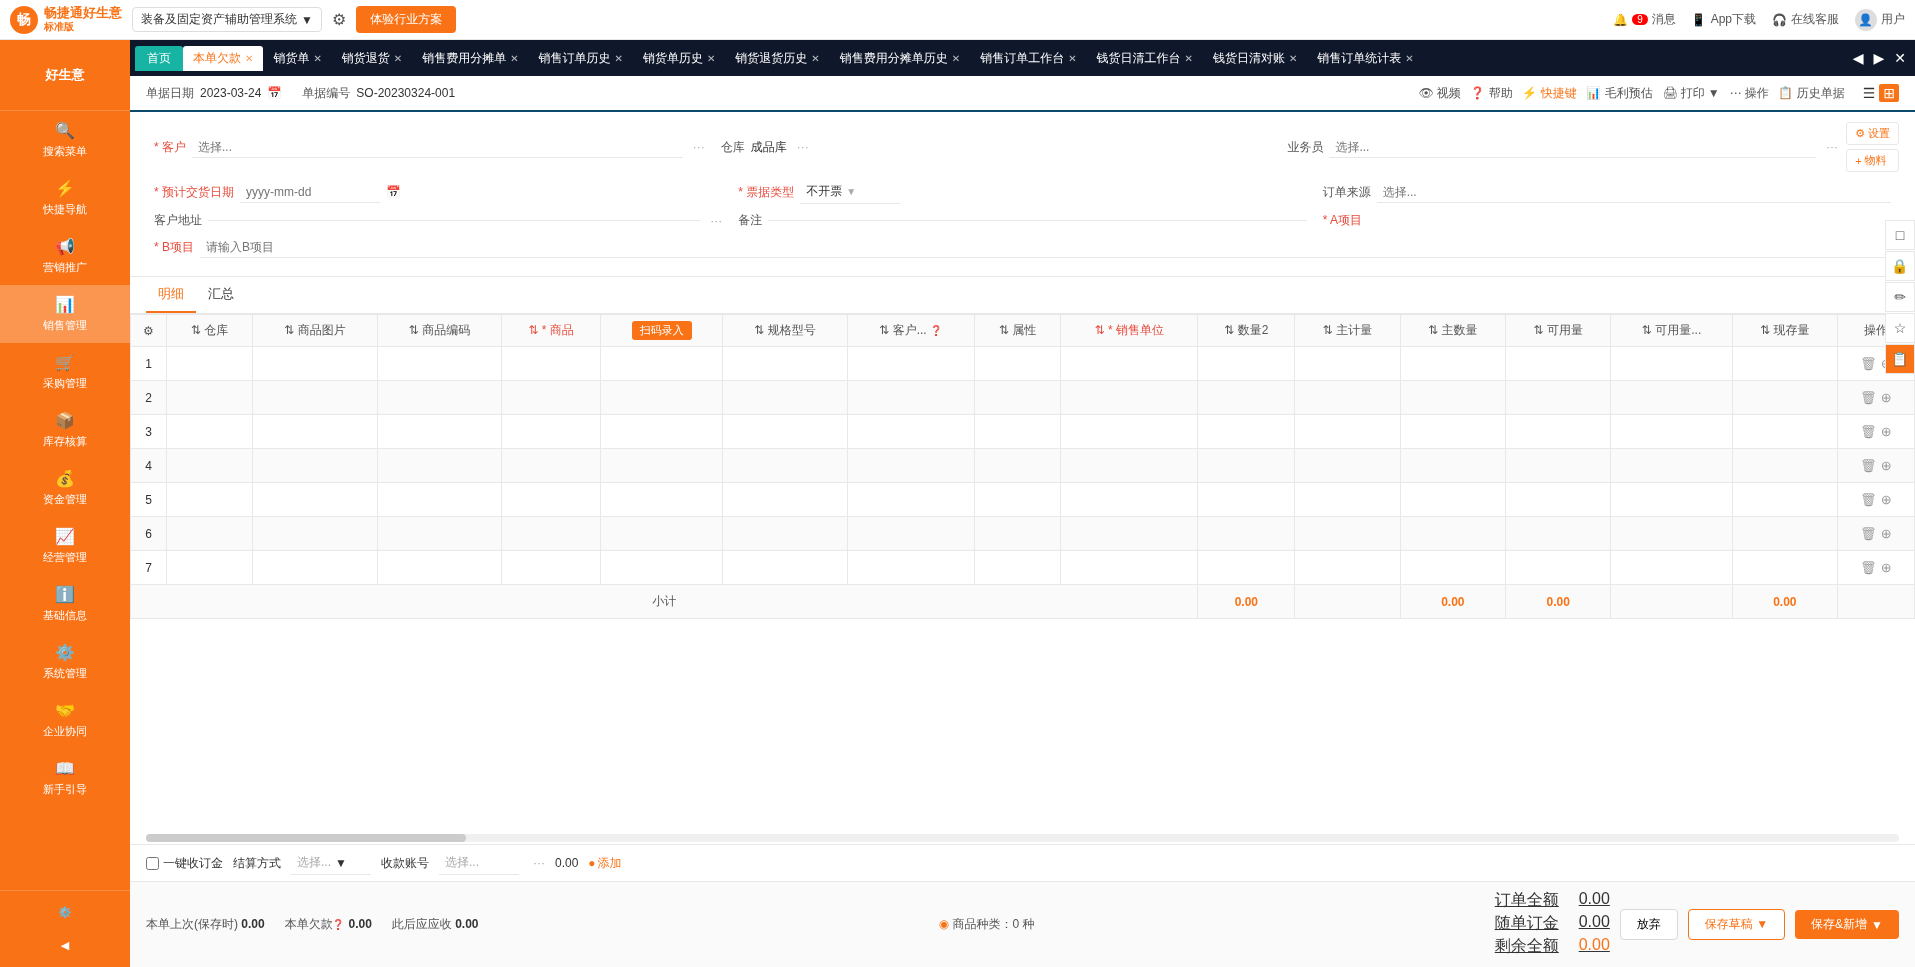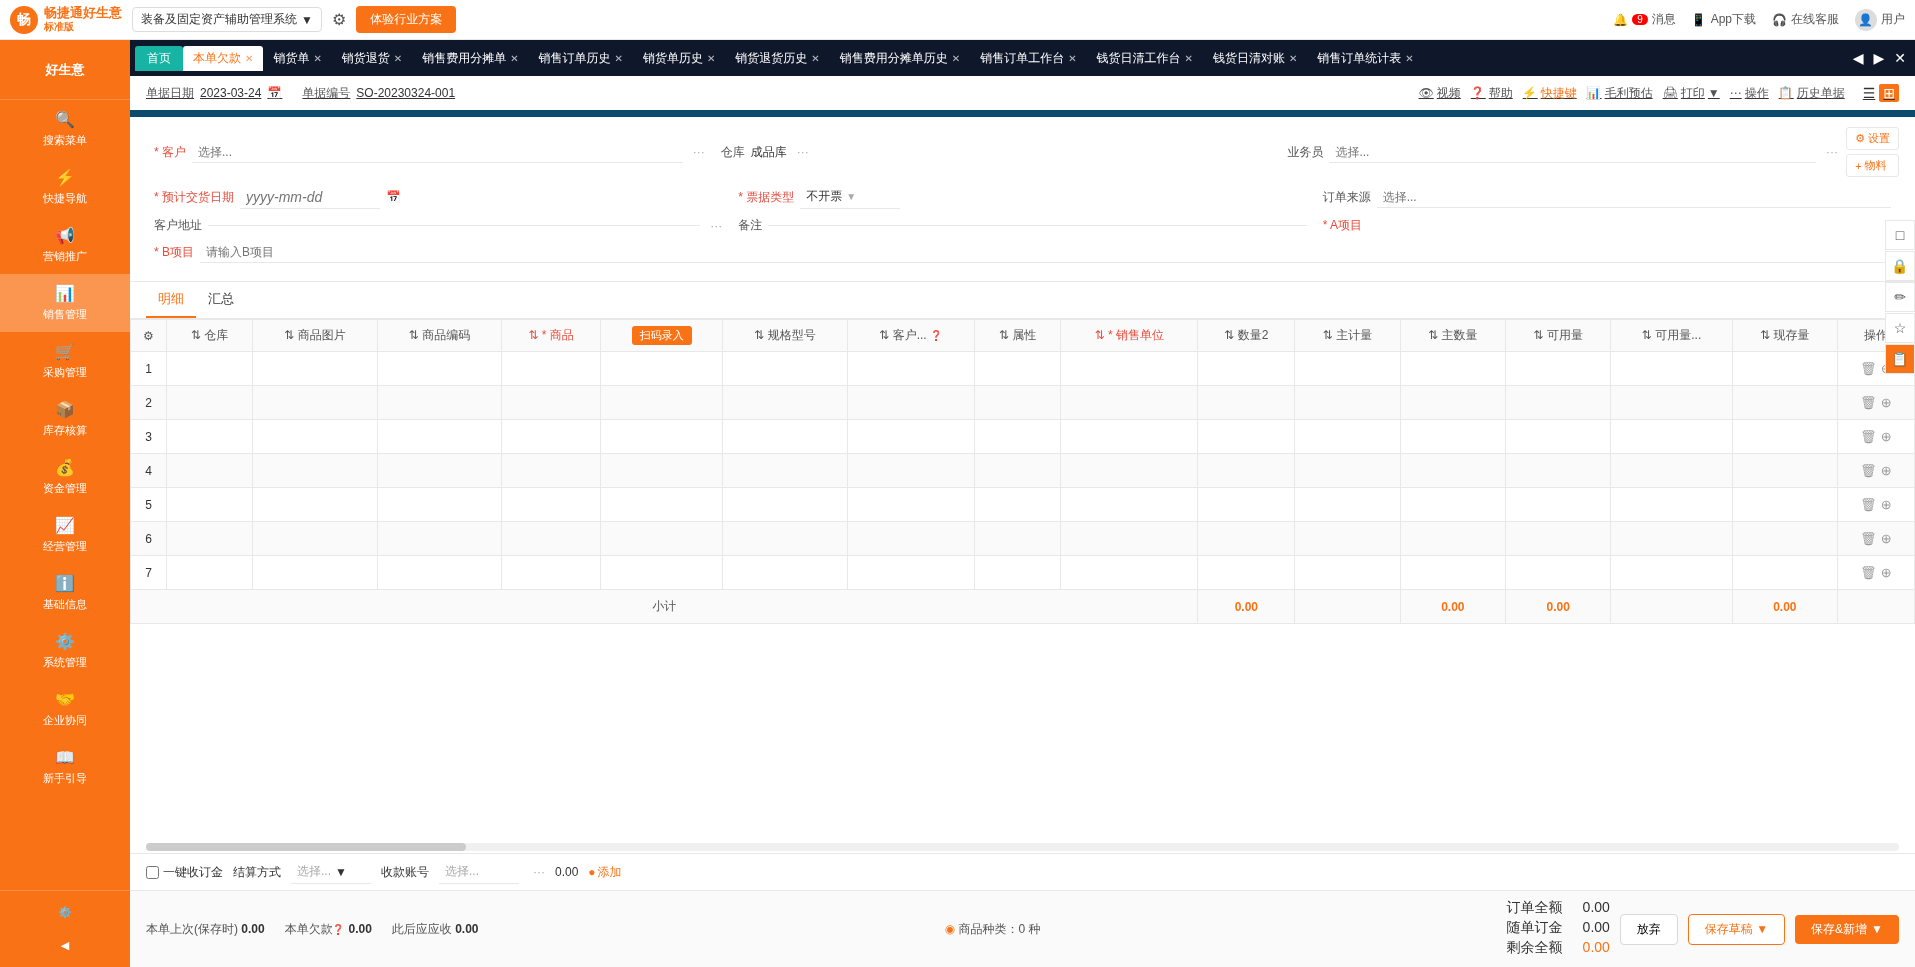--- a/index.html
+++ b/index.html
@@ -18,51 +18,51 @@
     .top-bar-left { display: flex; align-items: center; gap: 10px; }
     .logo-area { display: flex; align-items: center; gap: 6px; color: #f97316; font-weight: bold; font-size: 13px; }
     .logo-icon { width: 28px; height: 28px; background: #f97316; border-radius: 50%; display: flex; align-items: center; justify-content: center; color: #fff; font-size: 14px; }
     .system-selector { display: flex; align-items: center; gap: 4px; border: 1px solid #ddd; border-radius: 4px; padding: 3px 8px; cursor: pointer; font-size: 12px; }
     .btn-orange { background: #f97316; color: #fff; border: none; border-radius: 4px; padding: 5px 14px; cursor: pointer; font-size: 12px; }
     .top-bar-right { display: flex; align-items: center; gap: 16px; font-size: 12px; color: #555; }
     .top-bar-right-item { display: flex; align-items: center; gap: 4px; cursor: pointer; }
     .badge { background: #f00; color: #fff; border-radius: 10px; padding: 0 5px; font-size: 10px; }
 
     
-    .sidebar-logo { height: 60px; display: flex; flex-direction: column; align-items: center; justify-content: center; border-bottom: 1px solid rgba(255,255,255,0.2); }
+    .sidebar-logo { height: 71px; display: flex; flex-direction: column; align-items: center; justify-content: center; border-bottom: 1px solid rgba(255,255,255,0.2); }
     .sidebar-logo-text { color: #fff; font-size: 13px; font-weight: bold; }
     .sidebar-item { display: flex; flex-direction: column; align-items: center; justify-content: center; padding: 10px 5px; cursor: pointer; color: #fff; font-size: 11px; gap: 4px; }
     .sidebar-item.active { background: rgba(255,255,255,0.25); }
     .sidebar-icon { font-size: 16px; }
     .sidebar-bottom { margin-top: auto; border-top: 1px solid rgba(255,255,255,0.2); padding: 5px 0; }
 
     
     .nav-tab { display: flex; align-items: center; gap: 4px; padding: 4px 10px; color: #fff; font-size: 12px; cursor: pointer; white-space: nowrap; border-radius: 3px 3px 0 0; }
     .nav-tab.active { background: #fff; color: #f97316; border-radius: 3px 3px 0 0; }
     .nav-tab .close-x { font-size: 10px; opacity: 0.7; }
     .nav-tab-home { background: #17b3a3; color: #fff; padding: 4px 12px; }
     .nav-arrows { display: flex; align-items: center; gap: 2px; margin-left: auto; color: #fff; }
     .nav-arrows span { cursor: pointer; font-size: 14px; padding: 2px 4px; }
 
     
-    .form-header { display: flex; align-items: center; padding: 8px 16px; border-bottom: 7px solid #0c4a6e; gap: 20px; text-decoration: underline; }
+    .form-header { display: flex; align-items: center; padding: 8px 16px; border-bottom: 2px solid #0c4a6e; gap: 20px; }
     .form-field { display: flex; align-items: center; gap: 6px; font-size: 12px; }
     .form-field label { color: #555; white-space: nowrap; }
     .form-header-right { margin-left: auto; display: flex; align-items: center; gap: 10px; font-size: 12px; }
     .header-action { display: flex; align-items: center; gap: 3px; cursor: pointer; color: #555; }
     .header-action.orange { color: #f97316; }
 
     
     .form-body { padding: 10px 16px; border-bottom: 1px solid #e8e8e8; }
     .form-row { display: flex; align-items: center; margin-bottom: 8px; gap: 0; }
     .form-cell { display: flex; align-items: center; gap: 6px; flex: 1; padding: 0 8px; }
     .form-cell label { color: #e74c3c; font-size: 12px; white-space: nowrap; }
     .form-cell label.optional { color: #555; }
     .form-input { border: none; border-bottom: 1px solid #e8e8e8; padding: 3px 6px; font-size: 12px; color: #aaa; min-width: 120px; outline: none; flex: 1; }
-    .form-input-date { border: none; border-bottom: 1px solid #e8e8e8; padding: 3px 6px; font-size: 14px; color: #aaa; width: 140px; outline: none; font-style: italic; }
+    .form-input-date { border: none; border-bottom: 1px solid #e8e8e8; padding: 3px 6px; font-size: 12px; color: #aaa; width: 140px; outline: none; }
     .more-dots { color: #aaa; cursor: pointer; margin-left: 4px; }
     .select-field { display: flex; align-items: center; gap: 4px; border: none; border-bottom: 1px solid #e8e8e8; padding: 3px 6px; min-width: 100px; cursor: pointer; }
     .select-value { color: #333; font-size: 12px; }
     .select-arrow { color: #aaa; font-size: 10px; }
 
     
     .table-tabs { display: flex; align-items: center; padding: 0 16px; border-bottom: 1px solid #e8e8e8; }
     .table-tab { padding: 8px 12px; cursor: pointer; font-size: 13px; border-bottom: 2px solid transparent; }
     .table-tab.active { color: #f97316; border-bottom: 2px solid #f97316; }
 
@@ -81,21 +81,21 @@
     .bottom-payment { display: flex; align-items: center; padding: 6px 16px; border-top: 1px solid #e8e8e8; gap: 10px; font-size: 12px; }
     .checkbox-field { display: flex; align-items: center; gap: 4px; }
     .add-btn { color: #f97316; cursor: pointer; display: flex; align-items: center; gap: 2px; }
 
     
     .footer { display: flex; align-items: center; justify-content: space-between; padding: 8px 16px; border-top: 1px solid #e8e8e8; background: #fafafa; flex-shrink: 0; }
     .footer-left { display: flex; align-items: center; gap: 20px; font-size: 12px; color: #555; }
     .footer-center { font-size: 12px; color: #555; }
     .footer-right { display: flex; align-items: center; gap: 10px; }
     .summary-box { text-align: right; }
-    .summary-row { display: flex; justify-content: space-between; gap: 20px; font-size: 14px; margin-bottom: 2px; }
+    .summary-row { display: flex; justify-content: space-between; gap: 20px; font-size: 16px; margin-bottom: 2px; text-decoration: underline; }
     .summary-value { color: #333; }
     .btn-discard { background: #fff; border: 1px solid #d9d9d9; border-radius: 4px; padding: 6px 16px; cursor: pointer; font-size: 12px; }
     .btn-draft { background: #fff; border: 1px solid #f97316; color: #f97316; border-radius: 4px; padding: 6px 16px; cursor: pointer; font-size: 12px; }
     .btn-save-new { background: #f97316; color: #fff; border: none; border-radius: 4px; padding: 6px 16px; cursor: pointer; font-size: 12px; display: flex; align-items: center; gap: 4px; }
     .float-icon { width: 30px; height: 30px; background: #fff; border: 1px solid #e8e8e8; display: flex; align-items: center; justify-content: center; cursor: pointer; font-size: 14px; color: #555; }
     .float-icon.orange-bg { background: #f97316; color: #fff; }
 
     .scroll-bar-area { height: 8px; background: #f0f0f0; margin: 2px 16px; border-radius: 4px; }
     .scroll-bar-thumb { width: 320px; height: 8px; background: #ccc; border-radius: 4px; }
   </style>

